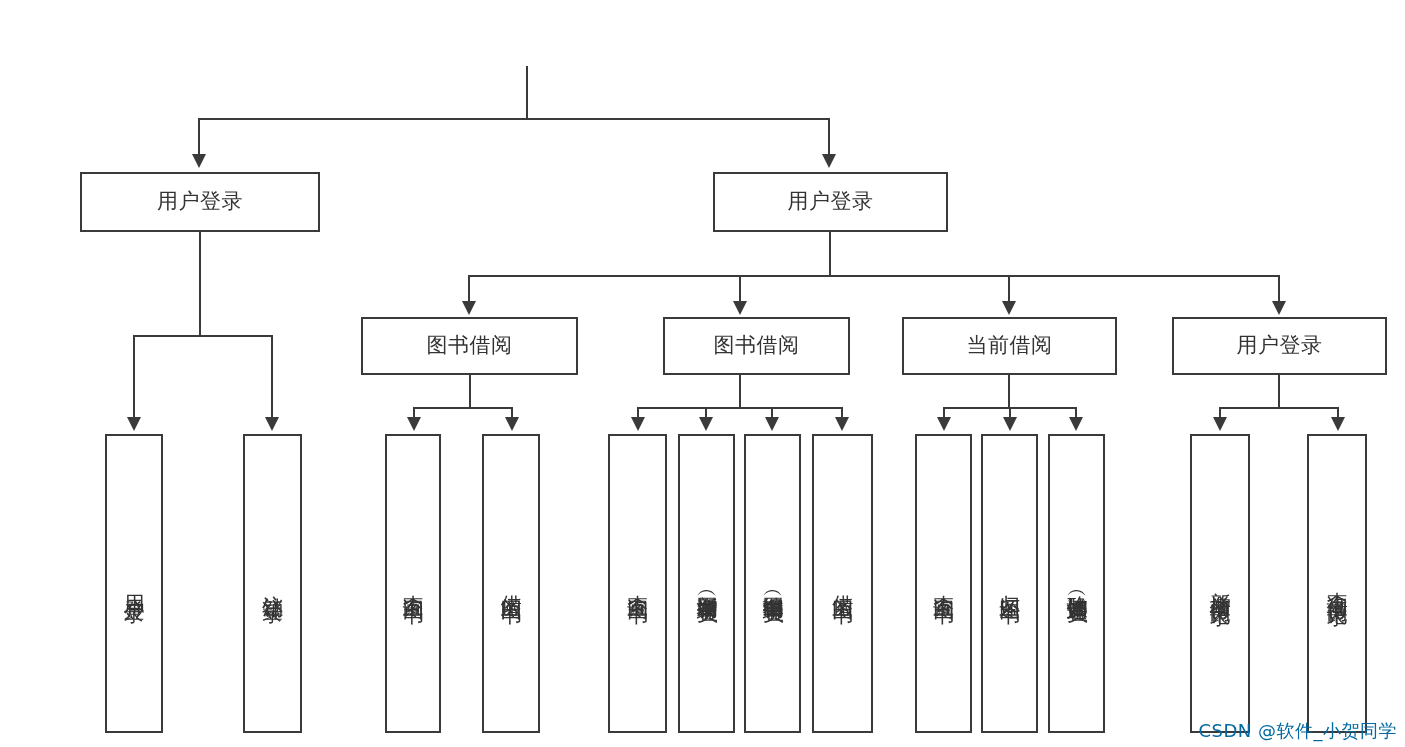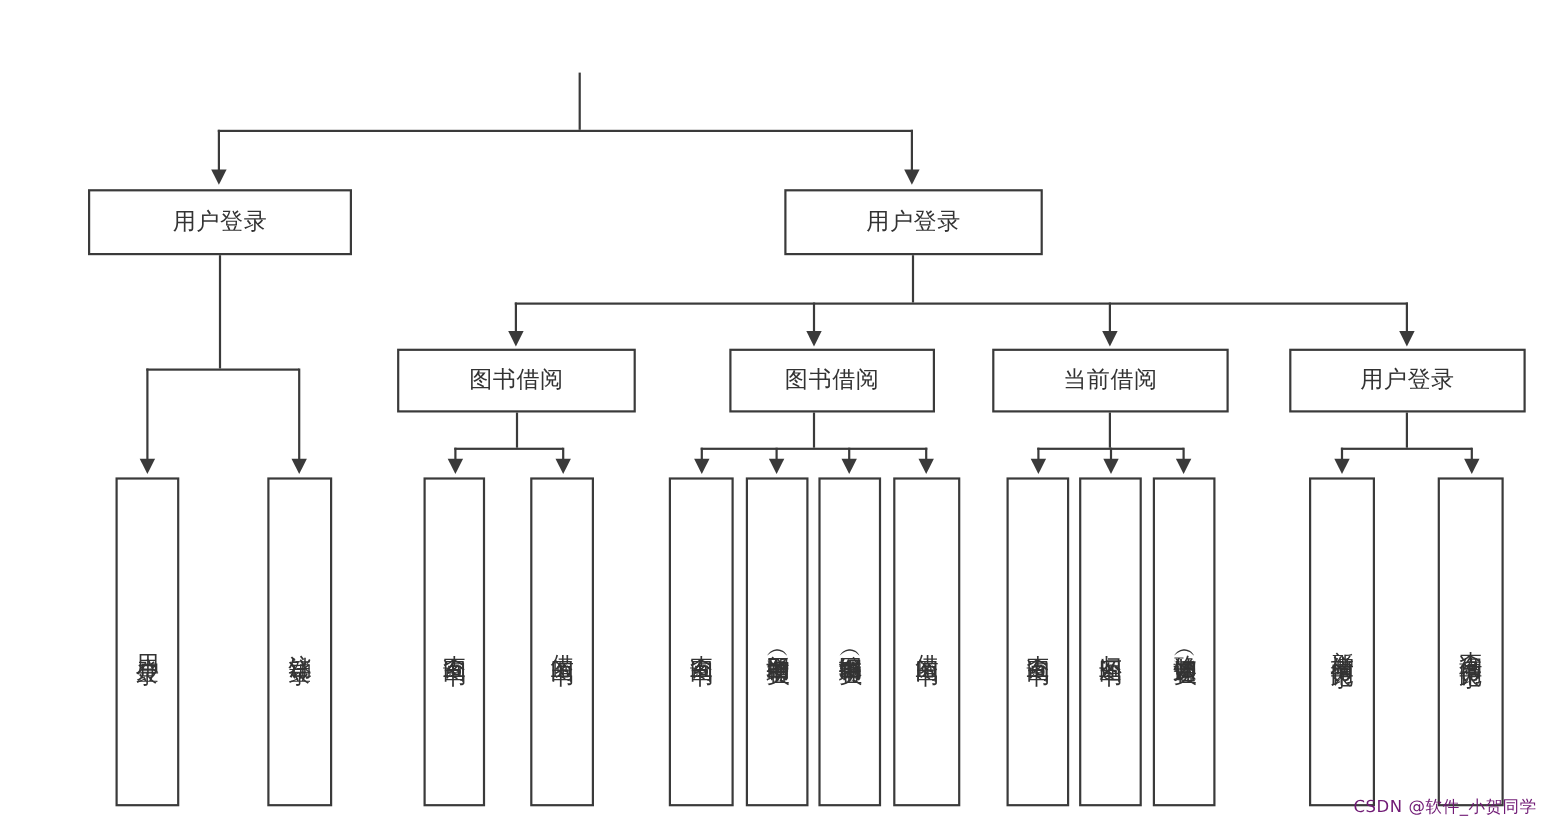--- a/index.html
+++ b/index.html
@@ -54,22 +54,22 @@
     width: 0;
     height: 0;
     border-left: 7px solid transparent;
     border-right: 7px solid transparent;
     border-top: 14px solid #3a3a3a;
   }
   #watermark {
     position: absolute;
     right: 8px;
     bottom: 4px;
-    font-size: 15px;
-    color: #701a75;
+    font-size: 18px;
+    color: #0369a1;
     letter-spacing: 0.5px;
     white-space: nowrap;
     pointer-events: none;
   }
 </style>
 </head>
 <body>
 
 <div id="canvas">
 

